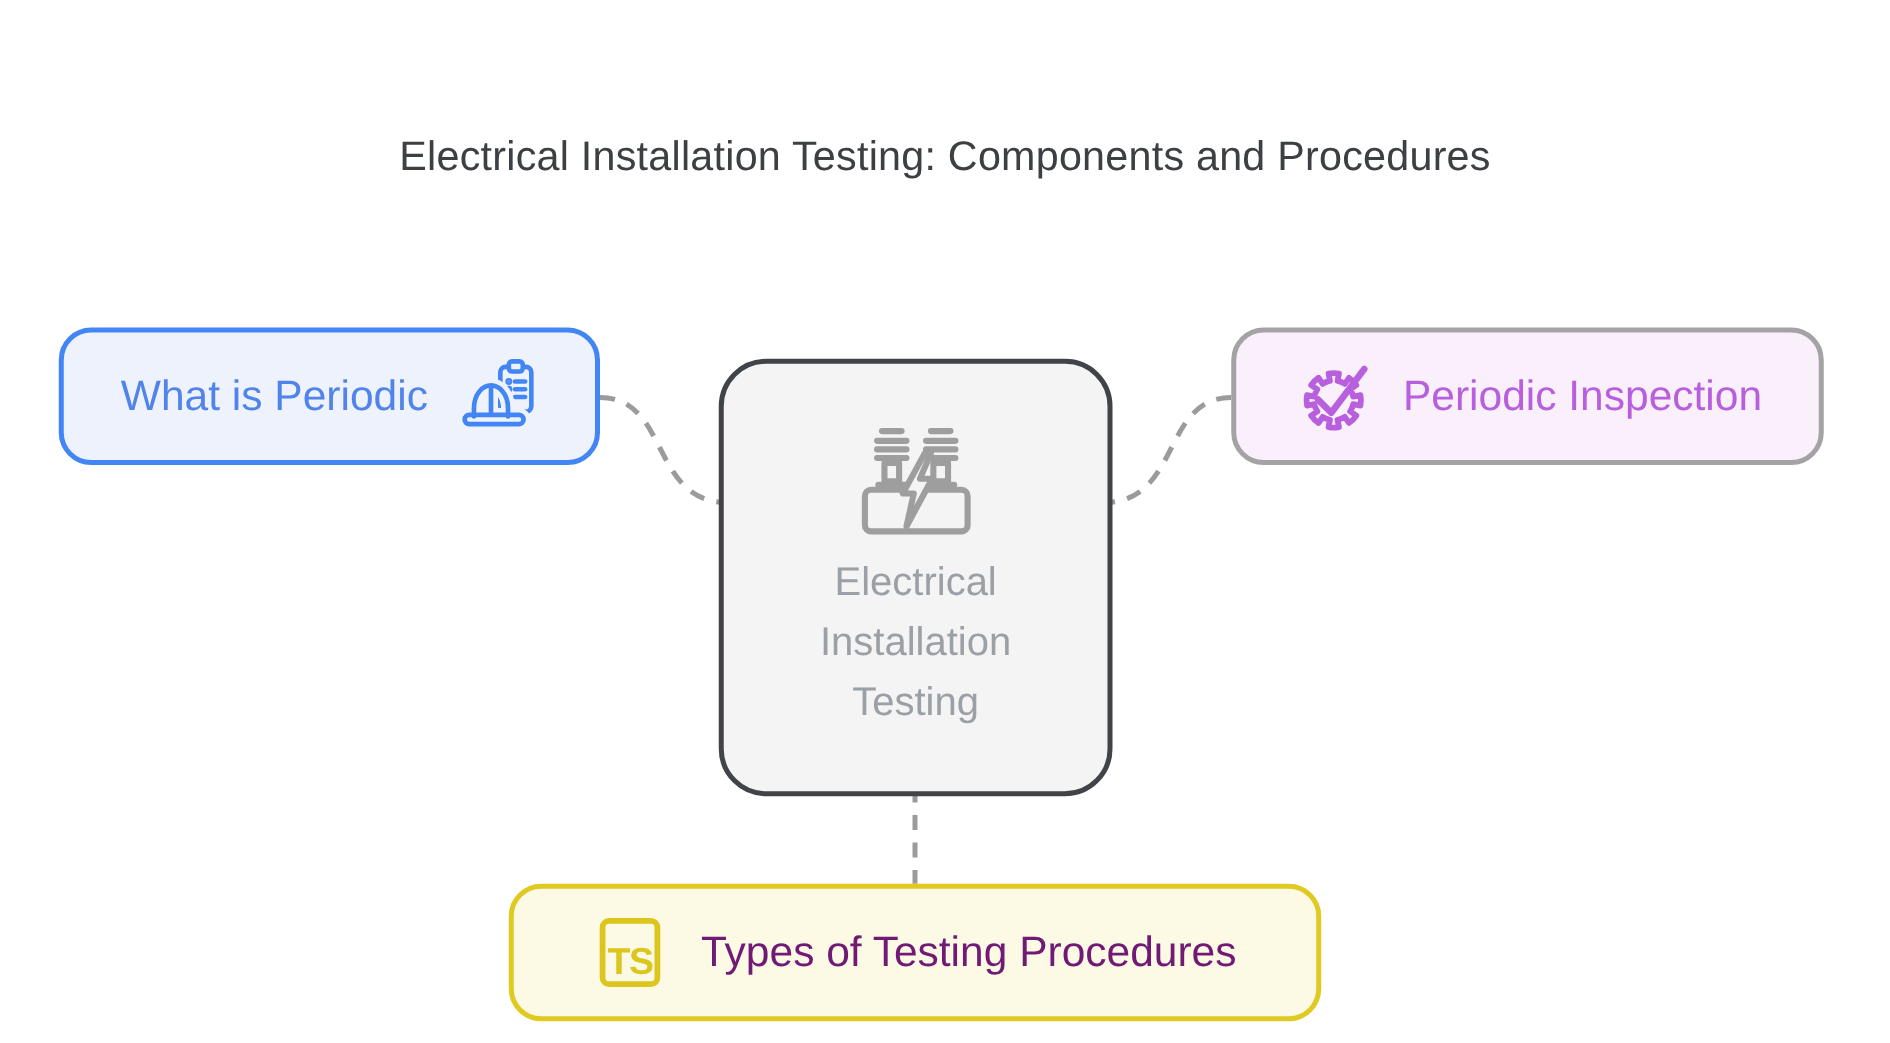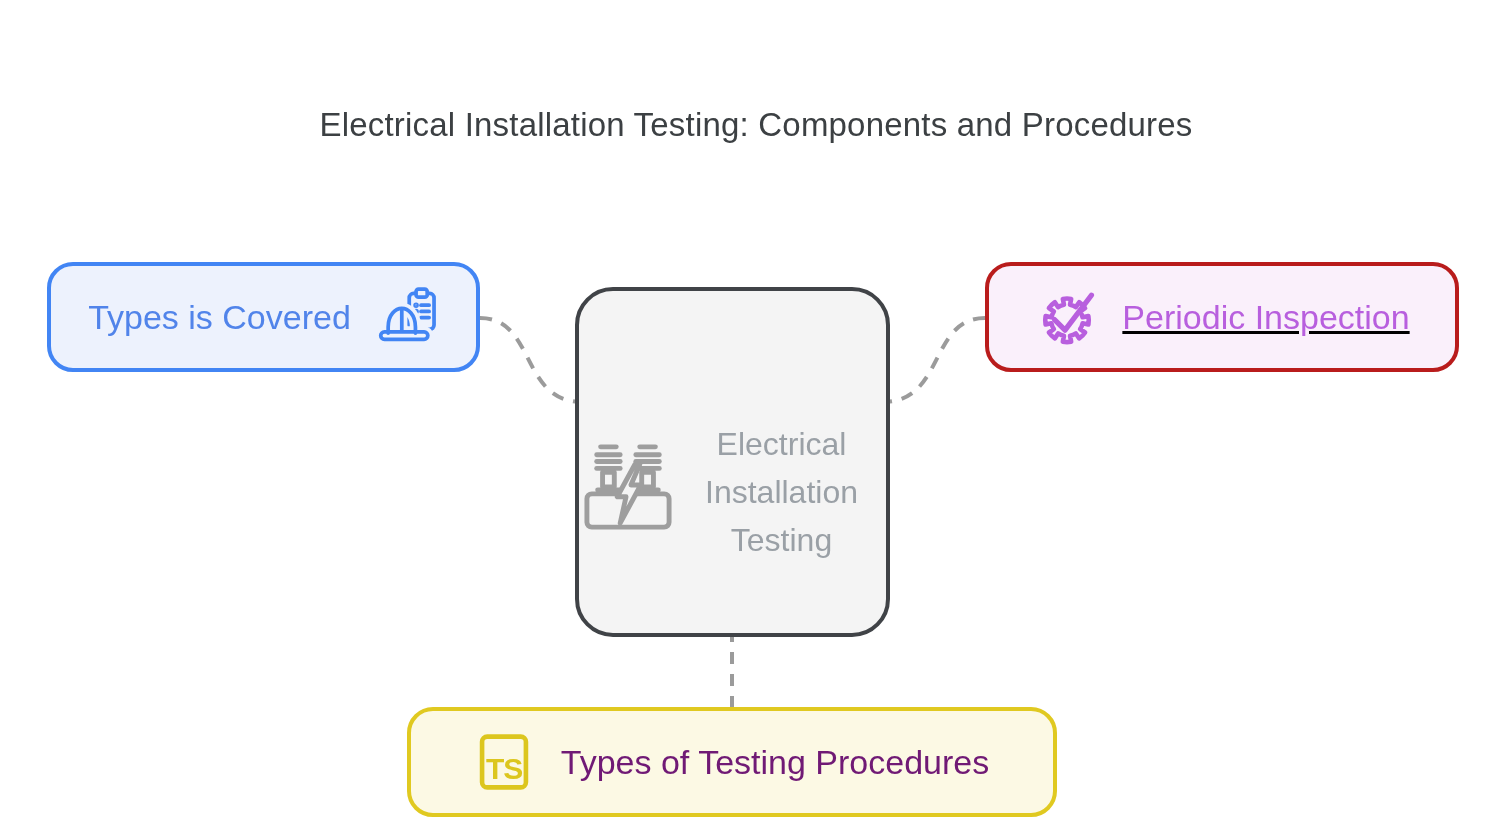--- a/index.html
+++ b/index.html
@@ -17,32 +17,32 @@
     display:flex;align-items:center;justify-content:center;
   }
   .node .label{font-size:34px;font-weight:400;white-space:nowrap;}
   .node-left{
     left:47px;top:262px;width:433px;height:110px;
     border:4px solid #4285f4;background:#edf2fd;gap:26px;
   }
   .node-left .label{color:#5184ea;}
   .node-right{
     left:985px;top:262px;width:474px;height:110px;
-    border:4px solid #b91c1c;background:#faf0fb;gap:22px;text-decoration:underline;
+    border:4px solid #a3a3a3;background:#faf0fb;gap:22px;
   }
   .node-right .label{color:#b85fde;}
   .node-bottom{
     left:407px;top:707px;width:650px;height:110px;
     border:4px solid #e0c920;background:#fcf9e4;gap:28px;
   }
   .node-bottom .label{color:#701a75;}
   .node-center{
     left:575px;top:287px;width:315px;height:350px;
     border:4px solid #404347;background:#f4f4f4;border-radius:38px;
-    justify-content:flex-start;padding-top:48px;
+    flex-direction:column;justify-content:flex-start;padding-top:48px;
   }
   .node-center .label{
     margin-top:12px;width:260px;white-space:normal;text-align:center;
     font-size:32px;line-height:48px;color:#9aa0a6;
   }
   .connector-layer{position:absolute;left:0;top:0;pointer-events:none;}
   .icon{display:block;flex:none;}
 </style>
 </head>
 <body>
@@ -72,21 +72,21 @@
     <line x1="58" y1="28" x2="82" y2="28"></line>
     <rect x="64" y="32" width="12" height="15" fill="none"></rect>
     <line x1="59" y1="50" x2="81" y2="50"></line>
 
     <path d="M57 24 L39 57 H48 L42 84 L63 45 H53 L62 24 Z" fill="#f4f4f4"></path>
   </svg>
   <div class="label">Electrical Installation Testing</div>
 </div>
 
 <div class="node node-left">
-  <span class="label">Types is Covered</span>
+  <span class="label">What is Periodic</span>
   <svg class="icon" width="62" height="66" viewBox="0 0 100 104" fill="none" stroke="#4285f4" stroke-width="6" stroke-linecap="round" stroke-linejoin="round">
 
     <rect x="52" y="14" width="40" height="58" rx="7"></rect>
     <rect x="63" y="7" width="18" height="13" rx="4" fill="#edf2fd"></rect>
     <circle cx="63" cy="33" r="1.5" fill="#4285f4"></circle>
     <line x1="71" y1="33" x2="84" y2="33"></line>
     <circle cx="63" cy="43" r="1.5" fill="#4285f4"></circle>
     <line x1="71" y1="43" x2="84" y2="43"></line>
     <circle cx="63" cy="53" r="1.5" fill="#4285f4"></circle>
     <line x1="71" y1="53" x2="84" y2="53"></line>

